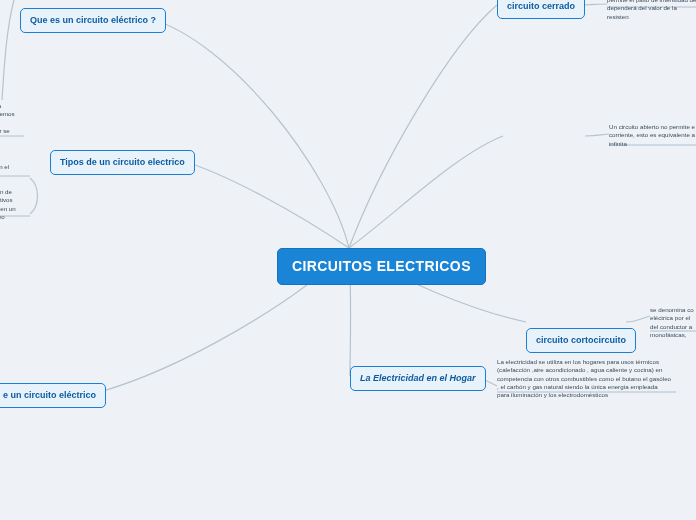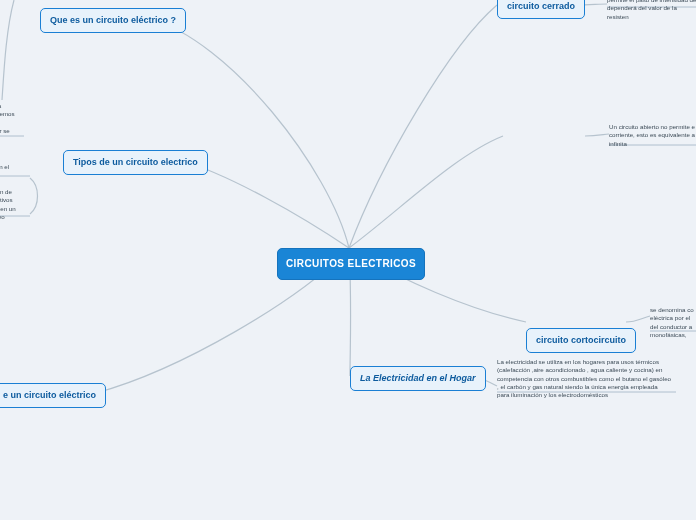--- a/index.html
+++ b/index.html
@@ -41,23 +41,23 @@
     line-height: 1.2;
     padding: 6px 9px;
     text-align: center;
     white-space: nowrap;
     box-sizing: border-box;
   }
   .node-root .node-box {
     background: #1a85d6;
     border: 1.5px solid #1573bd;
     color: #ffffff;
-    font-size: 10px;
+    font-size: 14px;
     letter-spacing: 0.4px;
-    padding: 9px 8px;
+    padding: 9px 14px;
     border-radius: 5px;
   }
   .leaf-text {
     font-size: 6.2px;
     color: #3b4a56;
     line-height: 1.35;
     text-align: left;
     white-space: pre-line;
   }
 </style>
@@ -103,25 +103,25 @@
       <path d="M 0 216 L 30 216" stroke="#9fb3c4" stroke-width="0.8"></path>
       <path d="M 0 136 L 24 136" stroke="#9fb3c4" stroke-width="0.8"></path>
       <path d="M 0 403 L 96 403" stroke="#9fb3c4" stroke-width="0.8"></path>
     </g>
   </svg>
 
   <div class="node node-root" style="left:277px; top:248px;">
     <div class="node-box">CIRCUITOS ELECTRICOS</div>
   </div>
 
-  <div class="node" style="left:40px; top:8px;">
+  <div class="node" style="left:20px; top:8px;">
     <div class="node-box">Que es un circuito eléctrico ?</div>
   </div>
 
-  <div class="node" style="left:50px; top:150px;margin-left:13px;">
+  <div class="node" style="left:50px; top:150px;">
     <div class="node-box">Tipos de un circuito electrico</div>
   </div>
 
   <div class="node" style="left:497px; top:-6px;">
     <div class="node-box">circuito cerrado</div>
   </div>
 
 
   <div class="node" style="left:526px; top:328px;">
     <div class="node-box">circuito cortocircuito</div>

